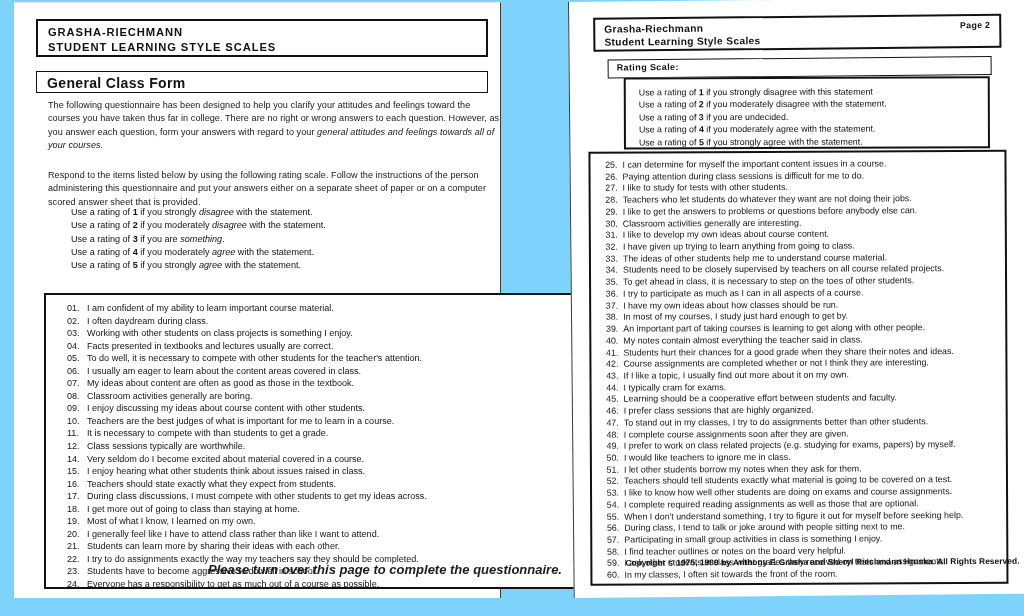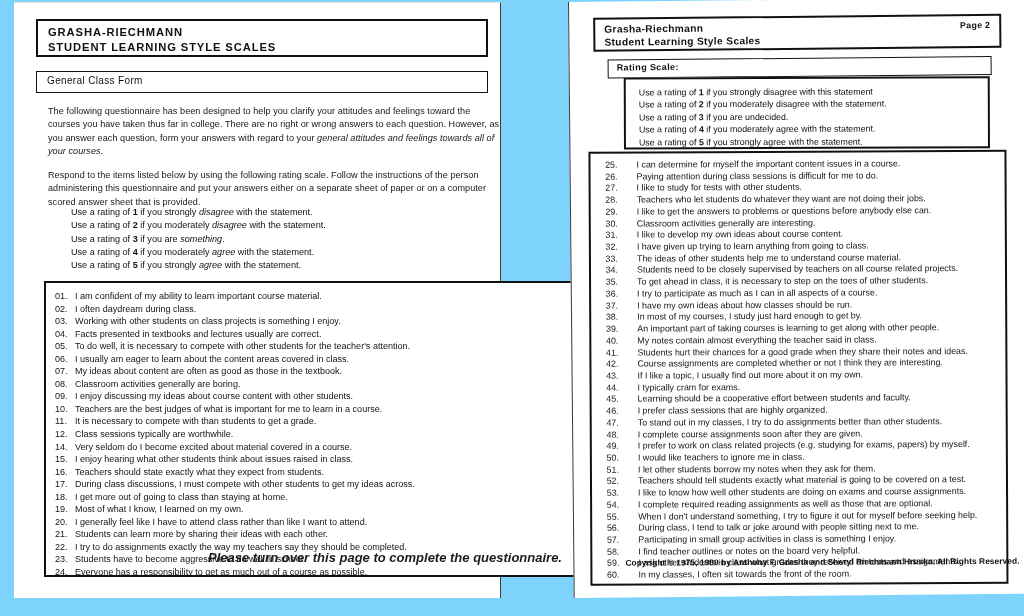--- a/index.html
+++ b/index.html
@@ -74,56 +74,56 @@
   .form-box {
     position: absolute;
     left: 22px;
     top: 68px;
     width: 452px;
     height: 22px;
     padding: 3px 10px;
     box-sizing: border-box;
   }
   .form-label {
-    font-weight: normal;
-    font-size: 10px;
+    font-weight: bold;
+    font-size: 14px;
     letter-spacing: 0.35px;
   }
 
   .para {
     position: absolute;
     font-size: 9.1px;
     line-height: 13.4px;
     letter-spacing: 0.05px;
     color: #181818;
   }
-  .para-1 { left: 34px; top: 102px; width: 452px; }
+  .para-1 { left: 34px; top: 96px; width: 452px; }
   .para-2 { left: 34px; top: 166px; width: 452px; }
   .para em { font-style: italic; }
 
   .scale-list {
     position: absolute;
     left: 57px;
     top: 203px;
     width: 420px;
     font-size: 9.1px;
     line-height: 13.3px;
   }
   .scale-list div { white-space: nowrap; }
   .scale-list b { font-weight: bold; }
   .scale-list i { font-style: italic; }
 
   .items-box-left {
     position: absolute;
     left: 30px;
-    top: 278px;
+    top: 290px;
     width: 536px;
     height: 296px;
     box-sizing: border-box;
-    padding: 7px 9px 0 9px;
+    padding: 7px 9px 0 21px;
   }
 
   .item {
     display: flex;
     font-size: 9.05px;
     line-height: 12.55px;
     color: #141414;
     white-space: nowrap;
   }
   .item-num {
@@ -218,21 +218,21 @@
     display: flex;
     font-size: 8.9px;
     line-height: 11.72px;
     color: #141414;
     white-space: nowrap;
   }
   .item-r .item-num {
     width: 19px;
     flex: 0 0 19px;
     text-align: right;
-    padding-right: 19px;
+    padding-right: 5px;
   }
 
   .copyright {
     position: absolute;
     left: 33px;
     bottom: 16px;
     font-size: 8.4px;
     font-weight: bold;
     letter-spacing: 0.05px;
     white-space: nowrap;

